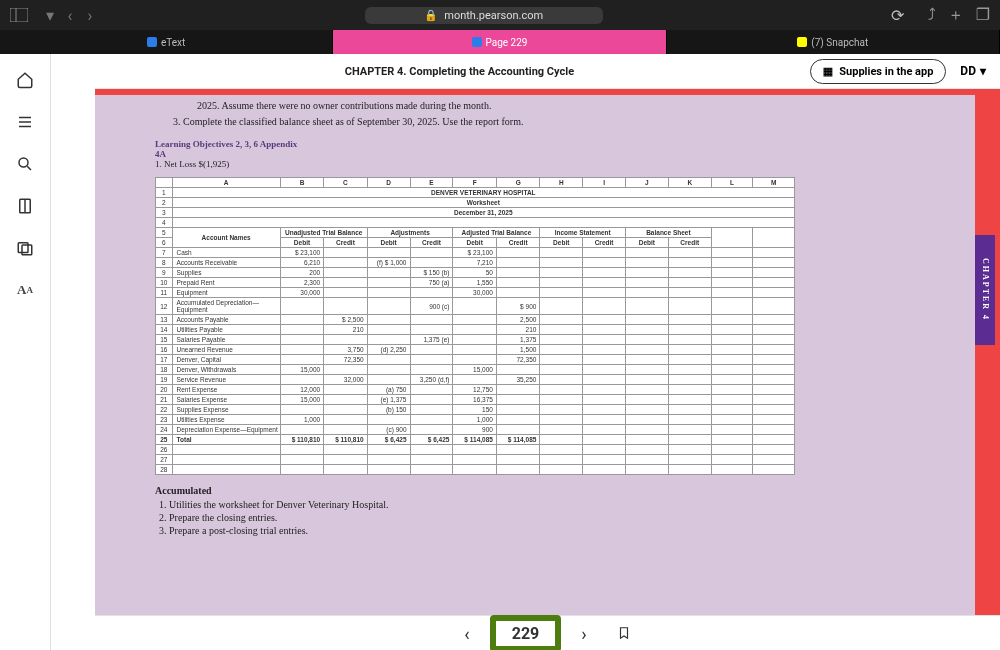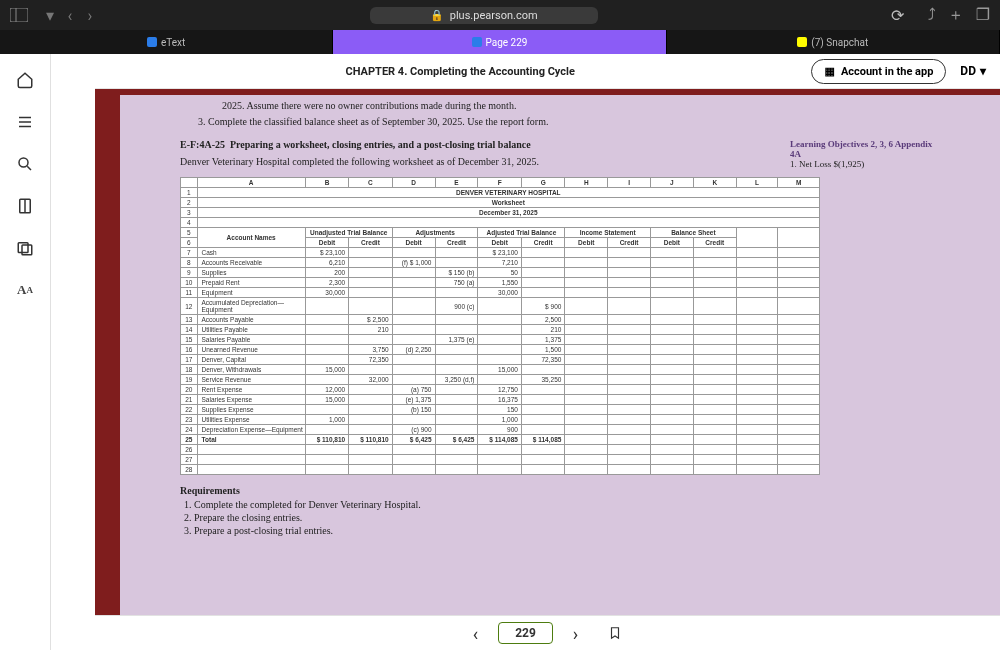--- a/index.html
+++ b/index.html
@@ -4,71 +4,71 @@
 <style>
   html,body{margin:0;padding:0;font-family:-apple-system,BlinkMacSystemFont,"Segoe UI",Roboto,sans-serif;background:#f0f0f0;height:650px;width:1000px;overflow:hidden;}
   .titlebar{height:30px;background:#202020;display:flex;align-items:center;padding:0 10px;color:#ccc;}
   .titlebar .traffic{width:30px;}
   .titlebar .navbtn{width:20px;text-align:center;color:#777;}
   .titlebar .url{flex:1;display:flex;justify-content:center;}
   .titlebar .urlbox{background:#3a3a3a;border-radius:6px;padding:2px 60px;font-size:11px;color:#ddd;display:flex;align-items:center;gap:6px;}
   .titlebar .right{display:flex;gap:12px;color:#999;}
   .tabbar{height:24px;background:#161616;display:flex;font-size:10px;color:#bbb;}
   .tab{flex:1;display:flex;align-items:center;justify-content:center;gap:4px;border-right:1px solid #000;padding:0 6px;overflow:hidden;white-space:nowrap;}
-  .tab.active{background:#8b5cf6;color:#fff;}
+  .tab.active{background:#ec4899;color:#fff;}
   .icon-dot{width:10px;height:10px;border-radius:2px;display:inline-block;}
   .app{display:flex;height:596px;}
   .leftnav{width:50px;background:#fff;border-right:1px solid #e0e0e0;display:flex;flex-direction:column;align-items:center;padding-top:16px;gap:22px;color:#444;}
   .leftnav .nv{width:20px;height:20px;display:flex;align-items:center;justify-content:center;}
   .main{flex:1;display:flex;flex-direction:column;background:#fff;position:relative;padding-left:44px;}
   .topbar{height:34px;display:flex;align-items:center;border-bottom:1px solid #e5e5e5;padding:0 14px;font-size:11px;}
   .topbar .title{flex:1;text-align:center;font-weight:700;color:#222;}
   .pillbtn{border:1px solid #333;border-radius:18px;padding:5px 12px;font-size:11px;font-weight:700;display:flex;align-items:center;gap:6px;background:#fff;}
   .dd{font-weight:700;font-size:12px;margin-left:14px;display:flex;align-items:center;gap:4px;}
-  .page-scroll{flex:1;background:#7f1d1d;display:flex;justify-content:flex-end;padding:6px 0;overflow:hidden;}
+  .page-scroll{flex:1;background:#ef4444;display:flex;justify-content:flex-start;padding:6px 0;overflow:hidden;}
   .page{width:760px;background:#d8c6dd;height:530px;padding:4px 60px 10px 60px;font-family:Georgia,"Times New Roman",serif;color:#222;font-size:10px;position:relative;}
   .prev-text{font-size:10px;line-height:1.4;}
   .sec-head{display:flex;margin-top:10px;}
   .sec-left{flex:1;}
   .sec-left .tag{font-weight:700;}
   .sec-right{width:150px;font-size:9px;}
   .sec-right .lo{font-weight:700;color:#5a3b7a;}
   .table-wrap{margin-top:8px;}
   table.ws{border-collapse:collapse;width:640px;background:#fff;font-size:6.5px;font-family:Arial,sans-serif;color:#333;}
   table.ws th,table.ws td{border:1px solid #999;padding:1px 2px;text-align:center;}
   table.ws .acct{text-align:left;padding-left:4px;}
   table.ws .num{text-align:right;padding-right:3px;}
   table.ws .colhead{font-weight:700;background:#fff;}
   table.ws .tothead{font-weight:700;}
   .reqs{margin-top:10px;font-size:10px;}
   .reqs .h{font-weight:700;}
   .reqs ol{margin:3px 0 0 14px;padding:0;}
   .reqs li{margin-bottom:2px;}
   .side-tab{position:absolute;right:-20px;top:140px;width:20px;height:110px;background:#5b2c91;color:#fff;font-size:8px;writing-mode:vertical-rl;text-align:center;display:flex;align-items:center;justify-content:center;letter-spacing:2px;font-weight:700;}
   .bottom-nav{height:34px;background:#fff;border-top:1px solid #e2e2e2;display:flex;align-items:center;justify-content:center;gap:20px;font-size:13px;color:#333;}
-  .bottom-nav .pagebox{border:1px solid #4d7c0f;border-radius:4px;padding:3px 16px;font-size:12px;font-weight:700;}
+  .bottom-nav .pagebox{border:6px solid #4d7c0f;border-radius:4px;padding:3px 16px;font-size:16px;font-weight:700;}
   svg{display:block;}
 </style>
 </head>
 <body>
 
 <div class="titlebar">
   <div class="traffic">
     <svg width="18" height="14" viewBox="0 0 18 14">
         <rect x="0" y="0" width="18" height="14" rx="2" fill="none" stroke="#888"></rect>
         <line x1="6" y1="0" x2="6" y2="14" stroke="#888"></line>
       </svg>
   </div>
   <div class="navbtn">▾</div>
   <div class="navbtn">‹</div>
   <div class="navbtn">›</div>
   <div class="url">
     <div class="urlbox">
       <span>🔒</span>
-      <span>plus.pearson.com</span>
+      <span>month.pearson.com</span>
     </div>
   </div>
   <div style="width:60px;display:flex;justify-content:center;">
     <span style="color:#bbb;">⟳</span>
   </div>
   <div class="right">
     <span>⤴</span>
     <span>＋</span>
     <span>❐</span>
   </div>
@@ -123,38 +123,34 @@
         </svg>
       </div>
     <div class="nv" style="font-weight:700;font-size:13px;font-family:Georgia;">A<span style="font-size:9px;">A</span></div>
   </div>
 
   <div class="main">
     <div class="topbar">
       <div class="title">CHAPTER 4. Completing the Accounting Cycle</div>
       <div class="pillbtn">
         <span>▦</span>
-        <span>Account in the app</span>
+        <span>Supplies in the app</span>
       </div>
       <div class="dd">
         <span>DD</span>
         <span>▾</span>
       </div>
     </div>
 
     <div class="page-scroll">
       <div class="page">
         <div class="prev-text" style="margin-left:42px;">2025. Assume there were no owner contributions made during the month.</div>
         <div class="prev-text" style="margin-left:18px;margin-top:2px;">3.  Complete the classified balance sheet as of September 30, 2025. Use the report form.</div>
 
         <div class="sec-head">
-          <div class="sec-left">
-            <div><span class="tag">E-F:4A-25</span>&nbsp;&nbsp;<span style="font-weight:700;">Preparing a worksheet, closing entries, and a post-closing trial balance</span></div>
-            <div style="margin-top:6px;">Denver Veterinary Hospital completed the following worksheet as of December 31, 2025.</div>
-          </div>
           <div class="sec-right">
             <div class="lo">Learning Objectives 2, 3, 6 Appendix 4A</div>
             <div style="margin-top:0;">1. Net Loss $(1,925)</div>
           </div>
         </div>
 
         <div class="table-wrap">
           <table class="ws" id="wstable">
               <tbody>
                 <tr>
@@ -563,23 +559,23 @@
                   <td></td>
                   <td></td>
                   <td></td>
                   <td></td>
                 </tr>
               </tbody>
             </table>
         </div>
 
         <div class="reqs">
-          <div class="h">Requirements</div>
+          <div class="h">Accumulated</div>
           <ol id="reqlist">
-              <li>Complete the completed for Denver Veterinary Hospital.</li>
+              <li>Utilities the worksheet for Denver Veterinary Hospital.</li>
               <li>Prepare the closing entries.</li>
               <li>Prepare a post-closing trial entries.</li>
             </ol>
         </div>
 
         <div class="side-tab">CHAPTER 4</div>
       </div>
     </div>
 
     <div class="bottom-nav">

